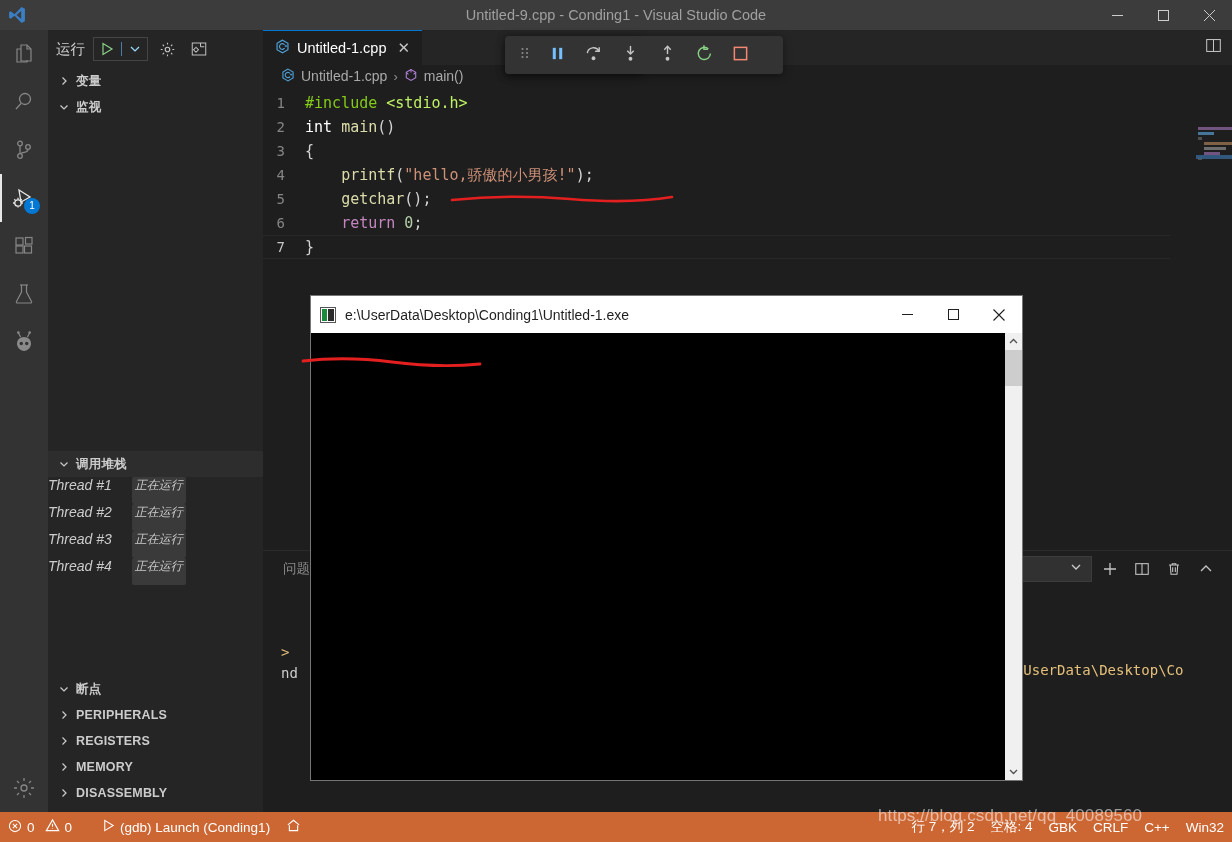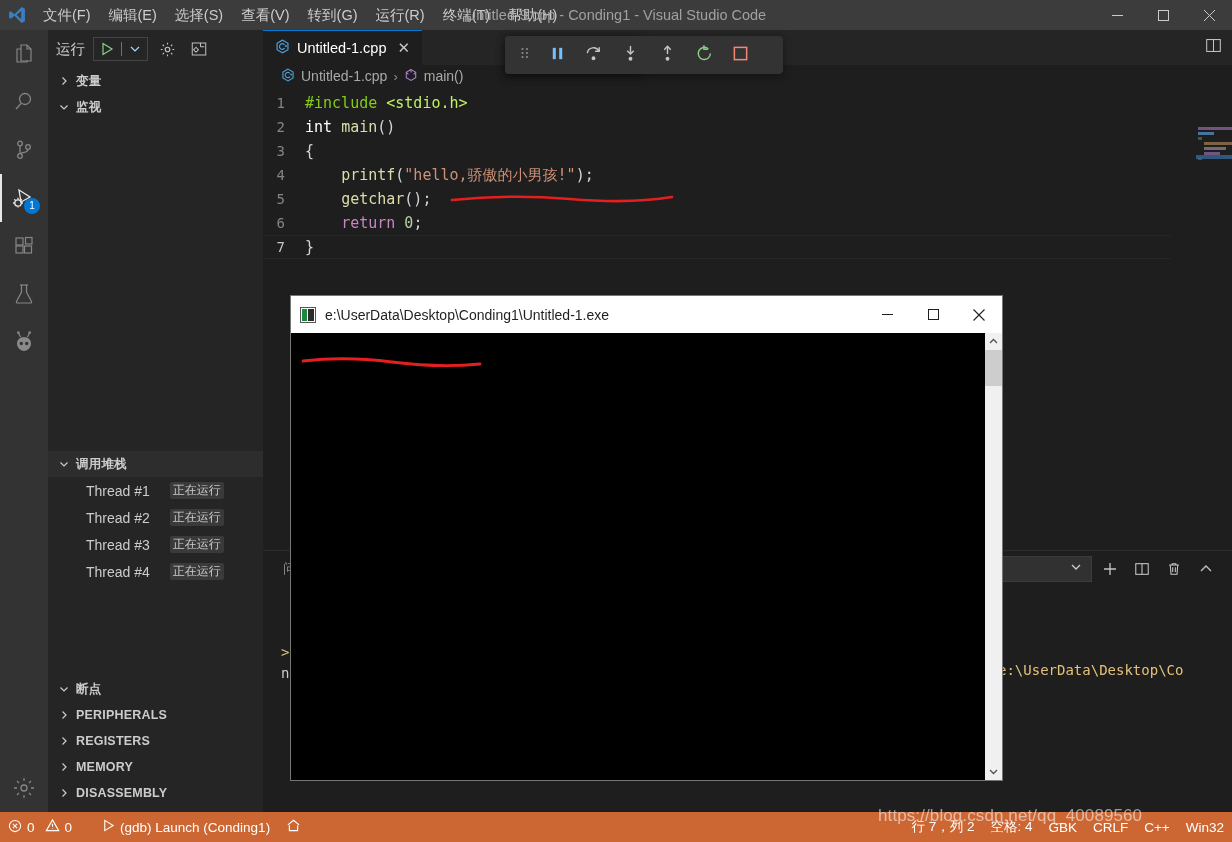--- a/index.html
+++ b/index.html
@@ -69,22 +69,22 @@
   .section-header {
     height: 26px; display: flex; align-items: center; gap: 5px;
     padding-left: 9px; background: #252526; color: #cccccc;
     font-size: 12.5px; font-weight: bold; letter-spacing: .2px;
   }
   .section-header.shaded { background: #2d2d2d; margin-top: 31px; }
   .twisty { width: 14px; display: flex; align-items: center; justify-content: center; color: #cccccc; }
   .section-body { background: #252526; }
 
   .thread-row {
-    height: 27px; display: flex; align-items: center;
-    padding-left: 38px; color: #cccccc; font-size: 14px;
+    height: 27px; display: flex; 
+    color: #cccccc; font-size: 14px; font-style: italic;
   }
   .thread-name { flex: 0 0 auto; }
   .thread-state {
     margin-left: 20px; font-size: 12px; color: #cccccc;
     background: #3a3a3a; padding: 0 3px; border-radius: 2px;
   }
   .spacer-fill { flex: 1; background: #252526; }
 
   
   .editor-area {
@@ -151,21 +151,21 @@
     padding: 8px 0 0 18px;
     font-family: "DejaVu Sans Mono", "Liberation Mono", monospace;
     font-size: 14px; line-height: 21px; color: #cccccc;
   }
   .term-line { white-space: pre; }
   .term-prompt { color: #e5c07b; }
   .term-path { color: #e5c07b; }
 
   
   .console-win {
-    position: absolute; left: 291px; top: 296px; width: 711px; height: 484px;
+    position: absolute; left: 311px; top: 296px; width: 711px; height: 484px;
     background: #000; box-shadow: 0 0 0 1px #767676;
   }
   .console-title {
     height: 37px; background: #ffffff; display: flex; align-items: center;
     padding-left: 9px; color: #1f1f1f; font-size: 14px;
   }
   .console-icon {
     width: 16px; height: 16px; margin-right: 9px;
     background: #ffffff; border: 1px solid #555; display: inline-block; position: relative;
   }
@@ -213,30 +213,20 @@
 </head>
 <body>
 
 <div id="root">
 
   <div class="titlebar">
     <div class="vscode-logo">
       <svg width="20" height="20" viewBox="0 0 24 24">
           <path d="M17.5 2.5 9 11 4.5 7.6 2.5 8.6v6.8l2 1 4.5-3.4 8.5 8.5 4-2V4.5l-4-2zM17 7.2v9.6L11.4 12 17 7.2z" fill="#3a7fc4"></path>
         </svg>
-    </div>
-    <div class="menu">
-      <div class="menu-item">文件(F)</div>
-      <div class="menu-item">编辑(E)</div>
-      <div class="menu-item">选择(S)</div>
-      <div class="menu-item">查看(V)</div>
-      <div class="menu-item">转到(G)</div>
-      <div class="menu-item">运行(R)</div>
-      <div class="menu-item">终端(T)</div>
-      <div class="menu-item">帮助(H)</div>
     </div>
     <div class="win-title">Untitled-9.cpp - Conding1 - Visual Studio Code</div>
     <div class="win-ctrls">
       <div class="win-btn">
         <svg width="11" height="11" viewBox="0 0 11 11">
             <rect x="0" y="5" width="11" height="1" fill="#cccccc"></rect>
           </svg>
       </div>
       <div class="win-btn">
         <svg width="11" height="11" viewBox="0 0 11 11">

